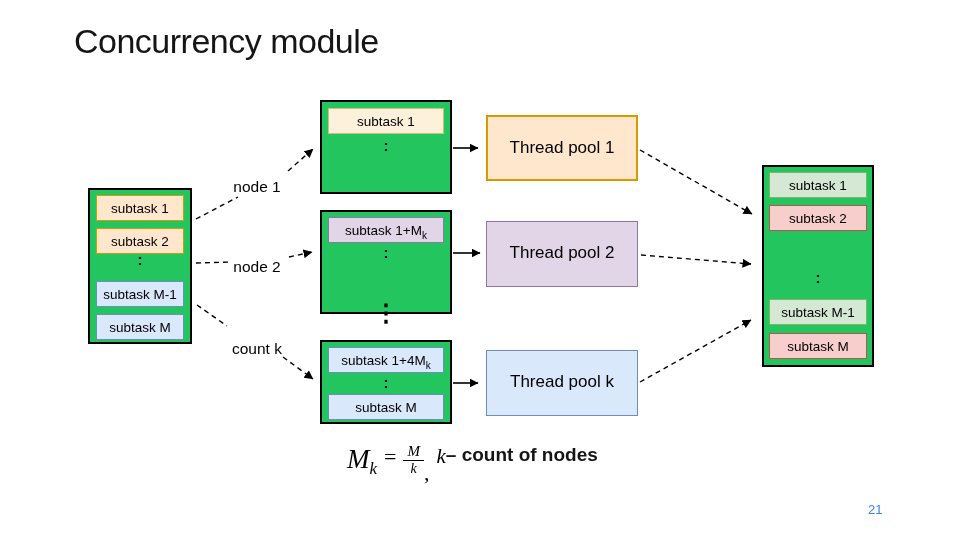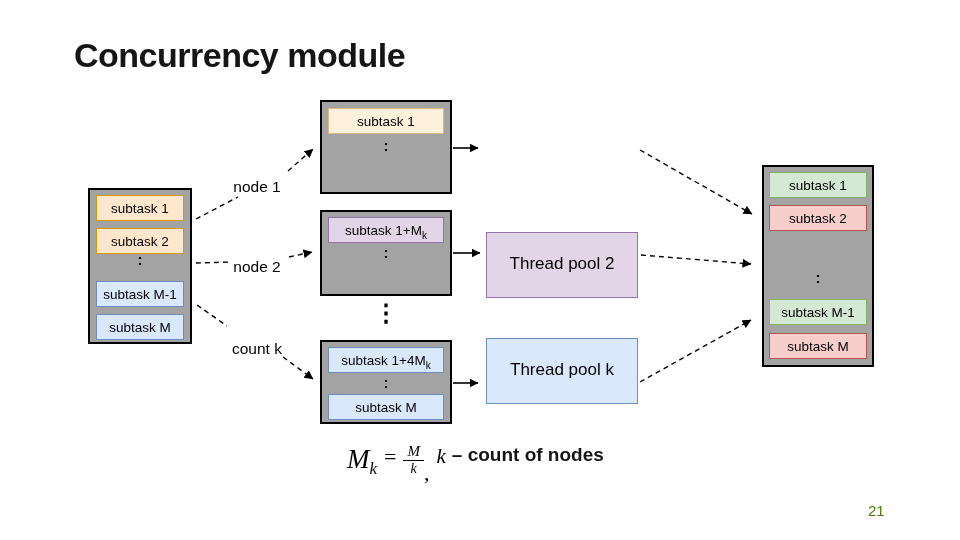--- a/index.html
+++ b/index.html
@@ -1,21 +1,21 @@
 <!DOCTYPE html>
 <html><head>
 <meta charset="utf-8">
 <style>
   html,body{margin:0;padding:0;background:#fff;}
   .slide{position:relative;width:960px;height:540px;background:#ffffff;overflow:hidden;
          font-family:"Liberation Sans",sans-serif;color:#000;}
-  .title{position:absolute;left:74px;top:36px;font-size:34px;font-weight:700;color:#151515;letter-spacing:-0.5px;}
-  .pagenum{position:absolute;left:868px;top:502px;font-size:15px;color:#4d7c0f;text-align:right;}
+  .title{position:absolute;left:74px;top:22px;font-size:34px;font-weight:400;color:#151515;letter-spacing:-0.5px;}
+  .pagenum{position:absolute;left:868px;top:502px;font-size:13px;color:#3b82f6;text-align:right;}
 
-  .outer{position:absolute;background:#a3a3a3;border:2px solid #000;box-sizing:border-box;}
+  .outer{position:absolute;background:#22c55e;border:2px solid #000;box-sizing:border-box;}
   .mini{position:absolute;left:6px;right:6px;height:26px;line-height:25px;text-align:center;
         font-size:13.5px;box-sizing:border-box;}
   .mini sub{font-size:10px;}
   .colon{position:absolute;left:0;right:0;text-align:center;font-weight:700;font-size:15px;line-height:15px;}
 
   .orange{background:#ffe7cd;border:1px solid #d79b00;}
   .cream {background:#fdf1dc;border:1px solid #ddb97c;}
   .blue  {background:#dae8fc;border:1px solid #6c8ebf;}
   .purple{background:#e1d5e7;border:1px solid #9673a6;}
   .green {background:#d5e8d4;border:1px solid #82b366;}
@@ -35,21 +35,21 @@
   .formula{position:absolute;left:347px;top:444px;display:flex;height:44px;
            font-family:"Liberation Serif",serif;}
   .f-mk{font-style:italic;font-size:27px;}
   .f-mk sub{font-size:17px;font-style:italic;}
   .f-eq{font-size:22px;margin:0 7px;}
   .frac{display:inline-flex;flex-direction:column;align-items:center;line-height:1.0;}
   .frac .num{font-style:italic;font-size:15px;border-bottom:1.6px solid #000;padding:0 4px 1px 4px;}
   .frac .den{font-style:italic;font-size:14px;padding-top:1px;}
   .f-comma{font-size:22px;align-self:flex-end;line-height:30px;}
   .f-k{font-style:italic;font-size:21px;margin-left:7px;}
-  .f-desc{font-family:"Liberation Sans",sans-serif;font-weight:700;font-size:19px;margin-left:6px;color:#151515;}
+  .f-desc{font-family:"Liberation Sans",sans-serif;font-weight:700;font-size:19px;color:#151515;}
 </style>
 </head>
 <body>
 
 <div class="slide">
 
   <div class="title">Concurrency module</div>
 
   <div class="outer" style="left:88px;top:188px;width:104px;height:156px;">
     <div class="mini orange" style="top:5px"><span>subtask 1</span></div>
@@ -61,35 +61,36 @@
 
   <div class="nodelabel" style="left:226px;top:178px;">node 1</div>
   <div class="nodelabel" style="left:226px;top:258px;">node 2</div>
   <div class="nodelabel" style="left:226px;top:340px;">count k</div>
 
   <div class="outer" style="left:320px;top:100px;width:132px;height:94px;">
     <div class="mini cream" style="top:6px"><span>subtask 1</span><sub></sub></div>
     <div class="colon" style="top:36px">:</div>
   </div>
 
-  <div class="outer" style="left:320px;top:210px;width:132px;height:86px;">
+  <div class="outer" style="left:320px;top:210px;width:132px;height:104px;">
     <div class="mini purple" style="top:5px"><span>subtask 1+M</span><sub>k</sub></div>
     <div class="colon" style="top:33px">:</div>
   </div>
 
   <div class="middots">⋮</div>
 
   <div class="outer" style="left:320px;top:340px;width:132px;height:84px;">
     <div class="mini blue" style="top:5px"><span>subtask 1+4M</span><sub>k</sub></div>
     <div class="colon" style="top:33px">:</div>
     <div class="mini blue" style="top:52px"><span>subtask M</span><sub></sub></div>
   </div>
 
-  <div class="tpool purple" style="top:232px;"><span>Thread pool 2</span></div>
-  <div class="tpool blue" style="top:338px;"><span>Thread pool k</span></div>
+  <div class="tpool orange" style="top:115px;"><span>Thread pool 1</span></div>
+  <div class="tpool purple" style="top:221px;"><span>Thread pool 2</span></div>
+  <div class="tpool blue" style="top:350px;"><span>Thread pool k</span></div>
 
   <div class="outer" style="left:762px;top:165px;width:112px;height:202px;">
     <div class="mini green" style="left:5px;right:5px;top:5px"><span>subtask 1</span></div>
     <div class="mini red" style="left:5px;right:5px;top:38px"><span>subtask 2</span></div>
     <div class="colon" style="top:103px">:</div>
     <div class="mini green" style="left:5px;right:5px;top:132px"><span>subtask M-1</span></div>
     <div class="mini red" style="left:5px;right:5px;top:166px"><span>subtask M</span></div>
   </div>
 
   <svg class="overlay" width="960" height="540">

